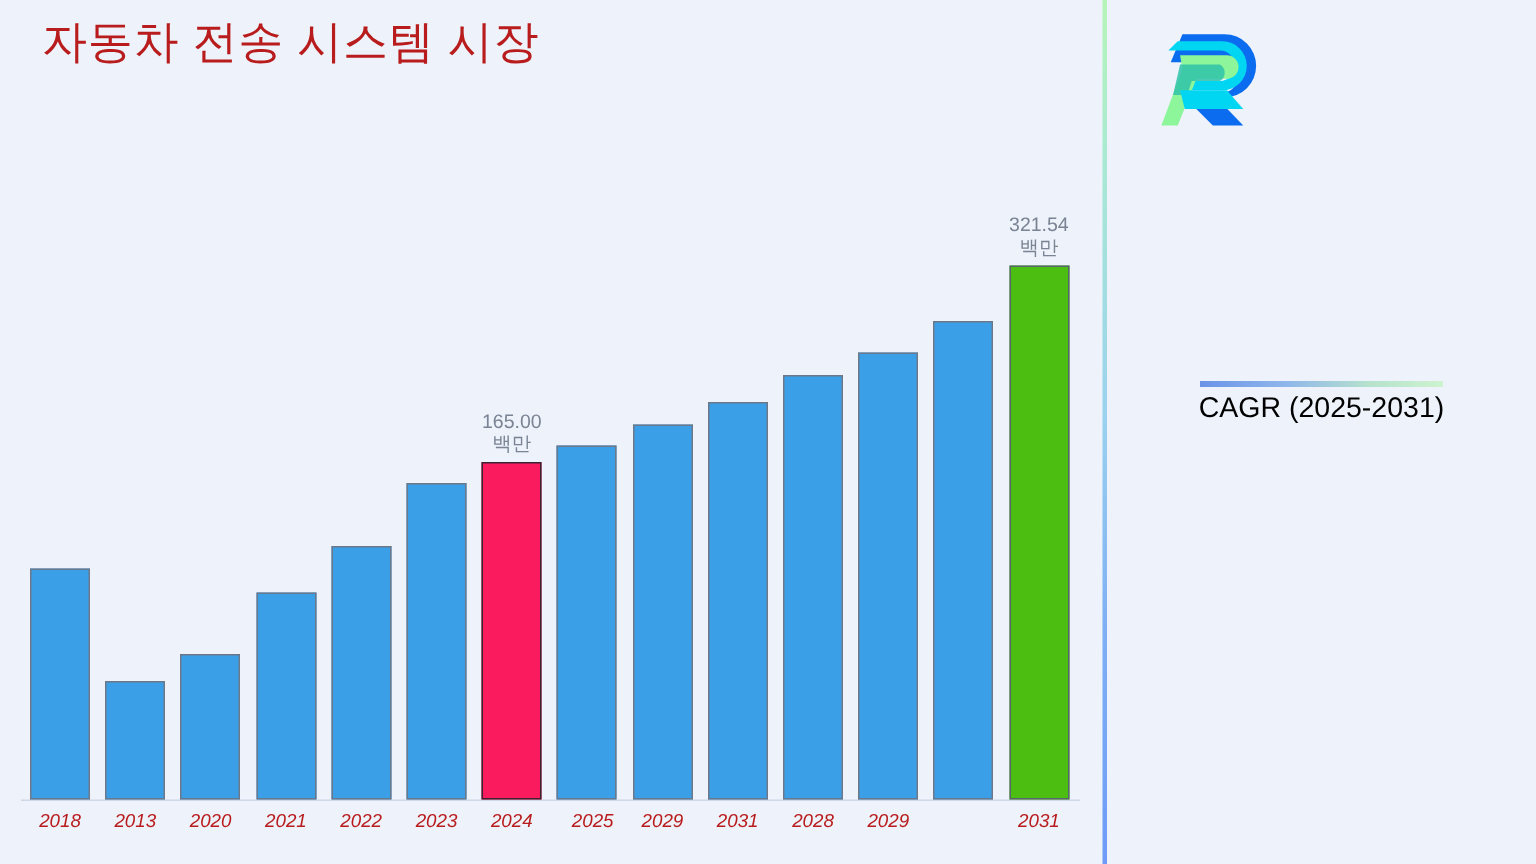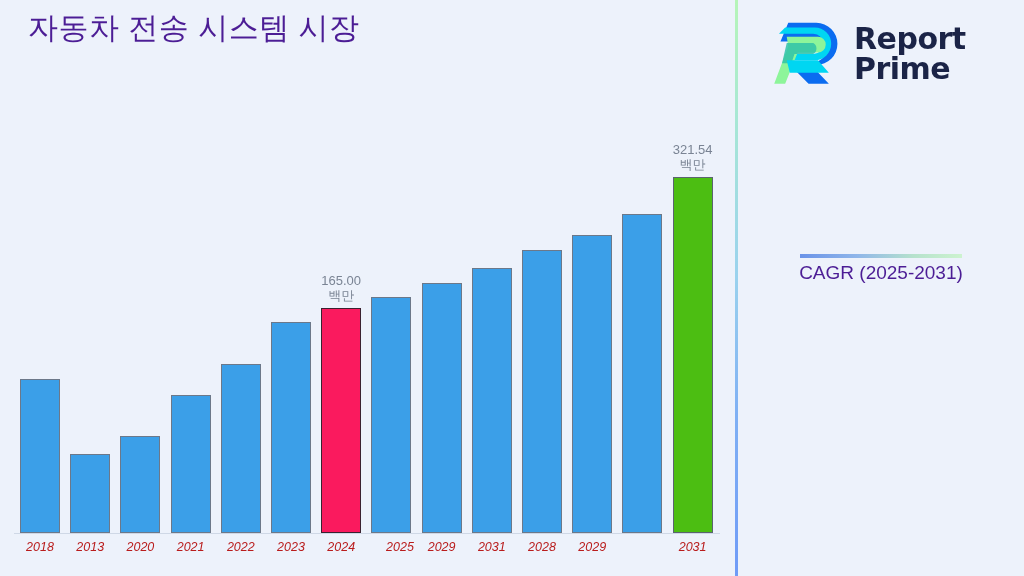--- a/index.html
+++ b/index.html
@@ -9,21 +9,21 @@
     background:#edf2fb;
     font-family:"Liberation Sans", sans-serif;
     overflow:hidden;
     position:relative;
   }
   #stage{position:absolute;left:0;top:0;width:1024px;height:576px;}
 
   
   .title{
     position:absolute;left:28px;top:8px;
-    font-size:30px;color:#4c1d95;letter-spacing:.5px;
+    font-size:30px;color:#b91c1c;letter-spacing:.5px;
     white-space:nowrap;font-weight:400;
   }
 
   
   .chart-panel{position:absolute;left:0;top:0;width:736px;height:576px;}
   .plot{position:absolute;left:0px;top:0px;width:736px;height:576px;}
 
   .axis-line{
     position:absolute;left:14px;top:533px;width:706px;height:1px;
     background:#cfd8e6;
@@ -77,21 +77,21 @@
   }
   .cagr-value{
     font-size:44px;color:#4b5563;font-weight:400;letter-spacing:1px;
     line-height:52px;
   }
   .cagr-rule{
     width:162px;height:4px;margin:4px auto 3px auto;
     background:linear-gradient(to right,#6a93e8 0%,#8fb6ea 35%,#b6e2cd 70%,#cdf3cf 100%);
   }
   .cagr-caption{
-    font-size:19px;color:#4c1d95;line-height:24px;
+    font-size:19px;color:#000000;line-height:24px;
   }
 </style>
 </head>
 <body>
 
 <div id="stage">
 
   <div class="title">자동차 전송 시스템 시장</div>
 
   <div class="chart-panel">
@@ -109,21 +109,21 @@
         <div class="tick" style="left: 212.8px; width: 56px;">2022</div>
         <div class="bar blue" style="left: 271px; width: 40px; height: 211px;"></div>
         <div class="tick" style="left: 263px; width: 56px;">2023</div>
         <div class="bar pink" style="left: 321.2px; width: 40px; height: 225px;"></div>
         <div class="bar-label" style="left: 297.2px; width: 88px; top: 273px;">
           <div>165.00</div>
           <div>백만</div>
         </div>
         <div class="tick" style="left: 313.2px; width: 56px;">2024</div>
         <div class="bar blue" style="left: 371.4px; width: 40px; height: 236px;"></div>
-        <div class="tick" style="left: 372px; width: 56px;">2025</div>
+        <div class="tick" style="left: 353px; width: 56px; text-align: right;">2025</div>
         <div class="bar blue" style="left: 421.6px; width: 40px; height: 250px;"></div>
         <div class="tick" style="left: 413.6px; width: 56px;">2029</div>
         <div class="bar blue" style="left: 471.8px; width: 40px; height: 265px;"></div>
         <div class="tick" style="left: 463.8px; width: 56px;">2031</div>
         <div class="bar blue" style="left: 522px; width: 40px; height: 283px;"></div>
         <div class="tick" style="left: 514px; width: 56px;">2028</div>
         <div class="bar blue" style="left: 572.2px; width: 40px; height: 298px;"></div>
         <div class="tick" style="left: 564.2px; width: 56px;">2029</div>
         <div class="bar blue" style="left: 622.4px; width: 40px; height: 319px;"></div>
         <div class="tick" style="left: 614.4px; width: 56px; margin-top: 40px;">2030</div>
@@ -144,24 +144,20 @@
       <svg class="logo-mark" viewBox="0 0 100 100">
 
         <path d="M26 10 H62 A27 27 0 0 1 62 64 H55 L78 88 H52 L24 60 H60 A13 13 0 0 0 60 34 H16 Z" fill="#0b6cf0"></path>
 
         <path d="M22 16 H60 A21 21 0 0 1 60 58 H30 L22 50 H58 A13 13 0 0 0 58 24 H14 Z" fill="#00d6f2"></path>
 
         <path d="M16 28 H56 A10 10 0 0 1 56 48 H30 L14 88 H0 L18 40 Z" fill="#8df59a" transform="translate(8,0)"></path>
         <path d="M24 36 H58 A8 8 0 0 1 58 50 H34 L30 62 H18 Z" fill="#2fc2a8" opacity="0.85"></path>
         <path d="M30 62 H70 L84 78 H34 Z" fill="#00d6f2" transform="translate(-6,-4)"></path>
       </svg>
-      <div class="logo-text">
-        <span>Report</span>
-        <span>Prime</span>
-      </div>
     </div>
 
     <div class="cagr-block">
       <div class="cagr-rule"></div>
       <div class="cagr-caption">CAGR (2025-2031)</div>
     </div>
 
   </div>
 </div>
 

